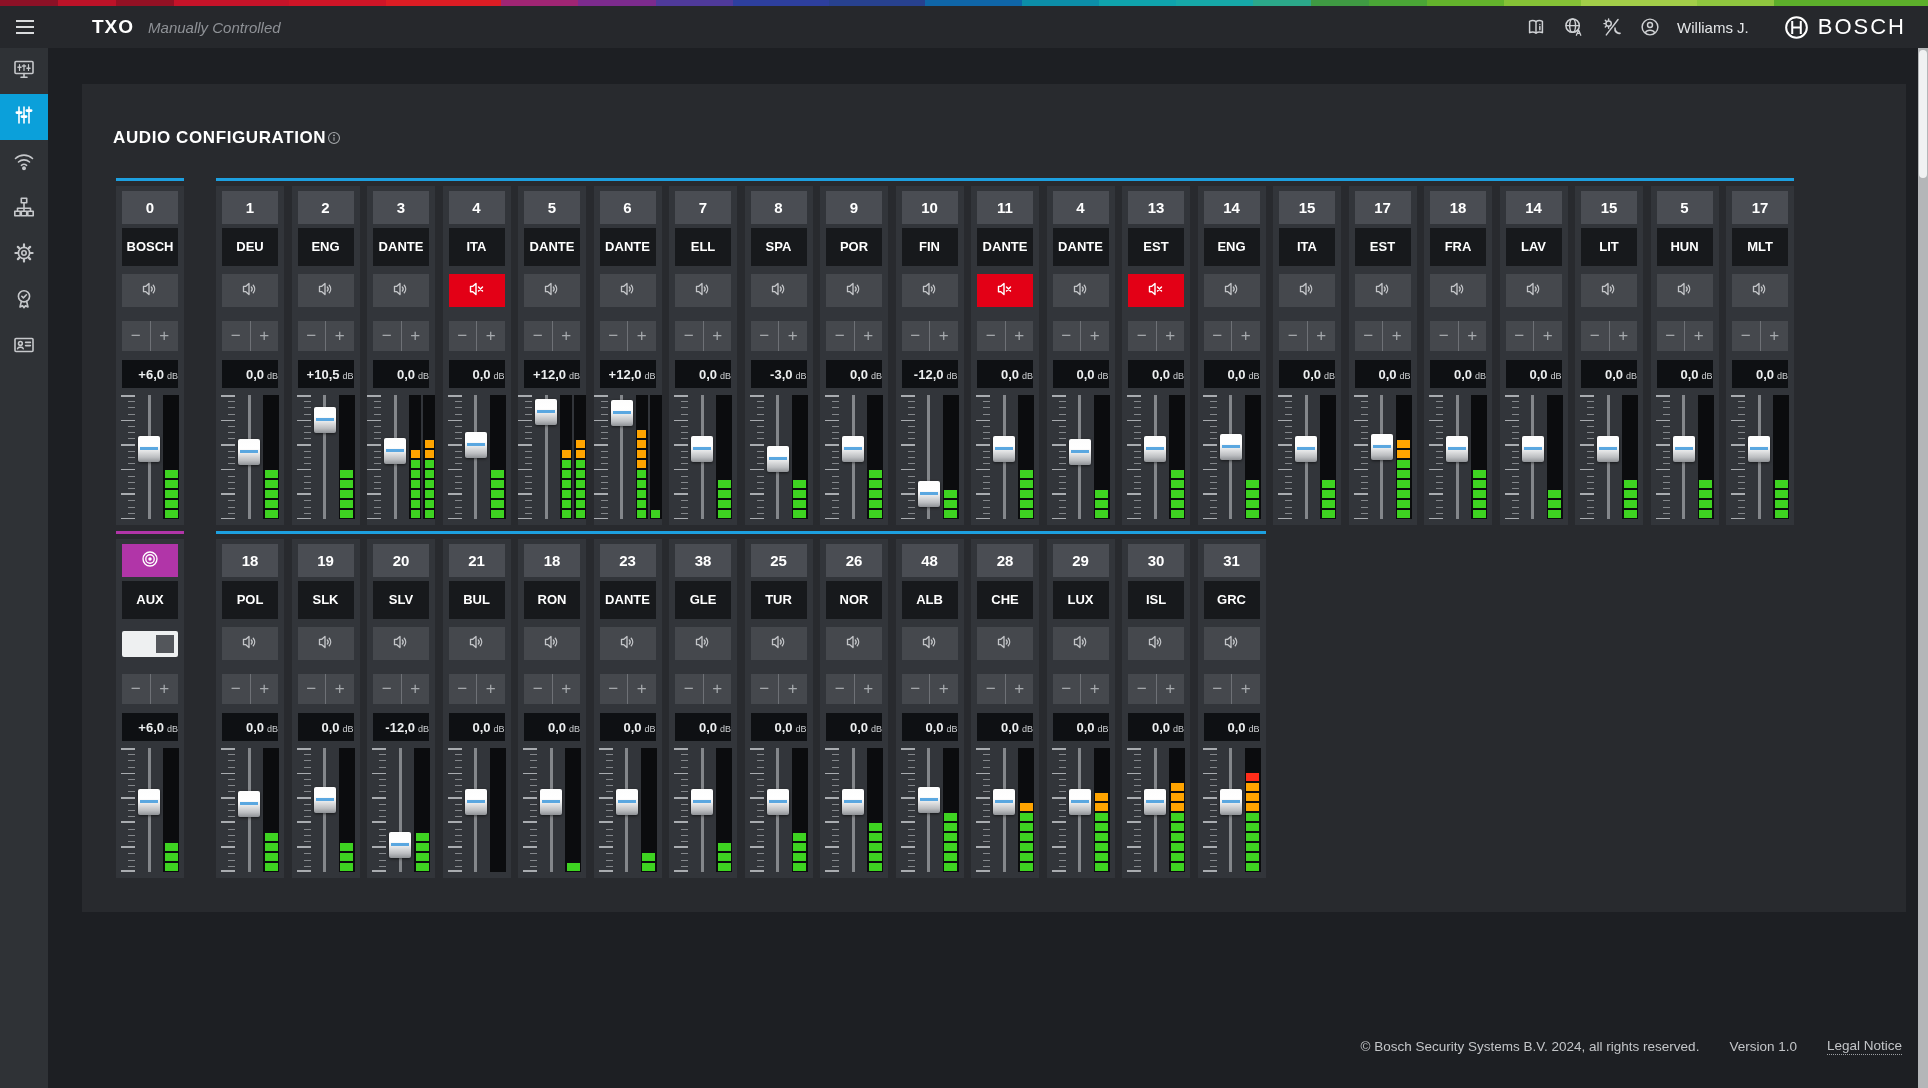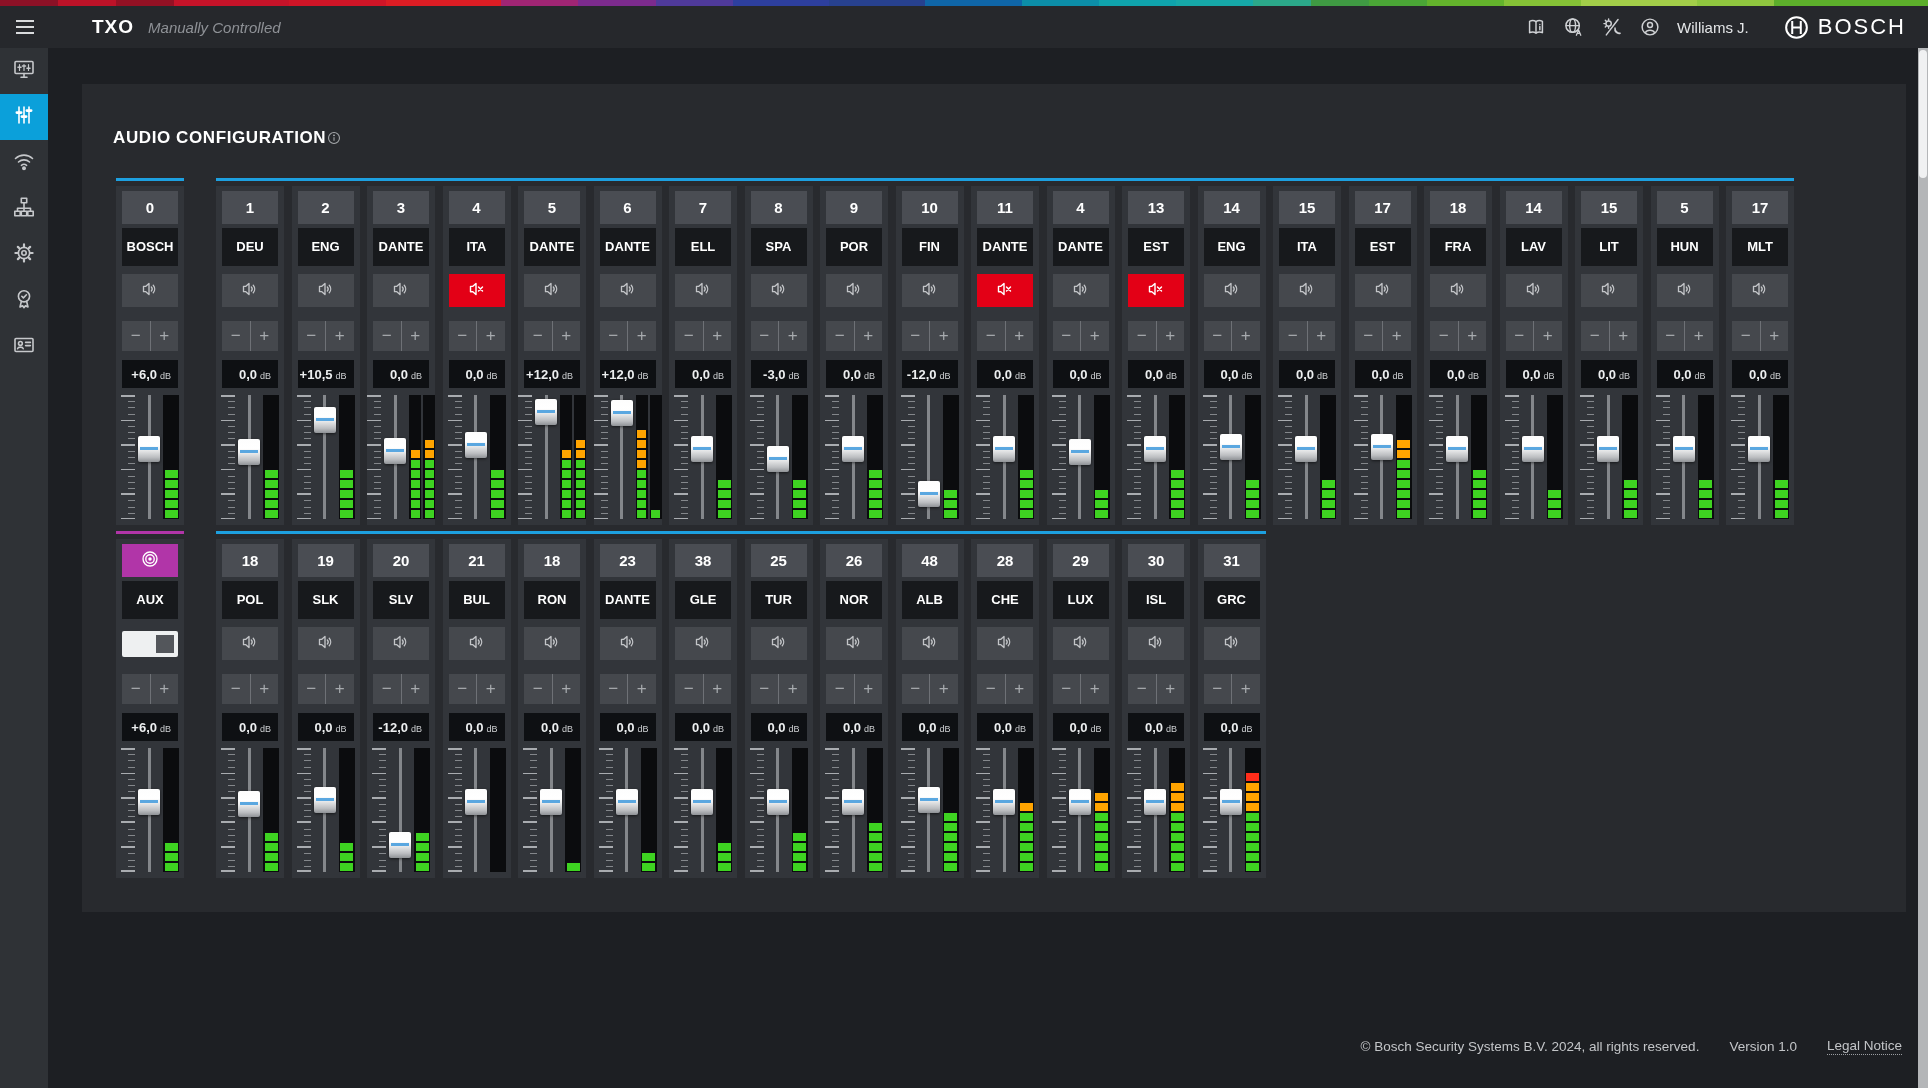--- a/index.html
+++ b/index.html
@@ -64,21 +64,21 @@
   .ch-label { height:38px; line-height:38px; text-align:center; background:#17191c; font-size:13px; font-weight:bold; margin-top:4px;
     white-space:nowrap; overflow:hidden; }
   .mute-btn { height:33px; margin-top:8px; background:#45484d; border:none; color:#c3c5c8; display:flex; align-items:center; justify-content:center; cursor:pointer; }
   .mute-btn svg { width:20px; height:20px; }
   .mute-btn.muted { background:#e30016; color:#fff; }
   .toggle { height:26px; margin-top:12px; margin-bottom:3px; background:#eef0f1; border-radius:2px; position:relative; cursor:pointer; }
   .toggle .knob { position:absolute; top:4px; right:4px; width:18px; height:18px; background:#53565b; }
   .pm { height:30px; margin-top:14px; background:#45484d; display:flex; }
   .pm button { flex:1; background:none; border:none; color:#a7aaae; font-size:17px; line-height:28px; cursor:pointer; font-family:inherit; }
   .pm button + button { border-left:1px solid #6e7176; }
-  .db { height:28px; margin-top:9px; background:#0e1013; display:flex; align-items:center; justify-content:flex-end; padding-right:7px; }
+  .db { height:28px; margin-top:9px; background:#0e1013; display:flex; align-items:center; justify-content:flex-end; }
   .db .val { font-size:13px; font-weight:bold; color:#eceeef; }
   .db .unit { font-size:9px; color:#cfd1d3; margin-left:3px; padding-top:3px; }
 
   
   .fader { height:124px; margin-top:7px; display:flex; justify-content:center; gap:3px; }
   .ruler { width:14px; height:124px; flex:none;
     background-image:
       repeating-linear-gradient(to bottom, #a9acb0 0 1.5px, transparent 1.5px 24.5px),
       repeating-linear-gradient(to bottom, #84878b 0 1px, transparent 1px 6.2px);
     background-size:14px 100%, 7px 100%;

